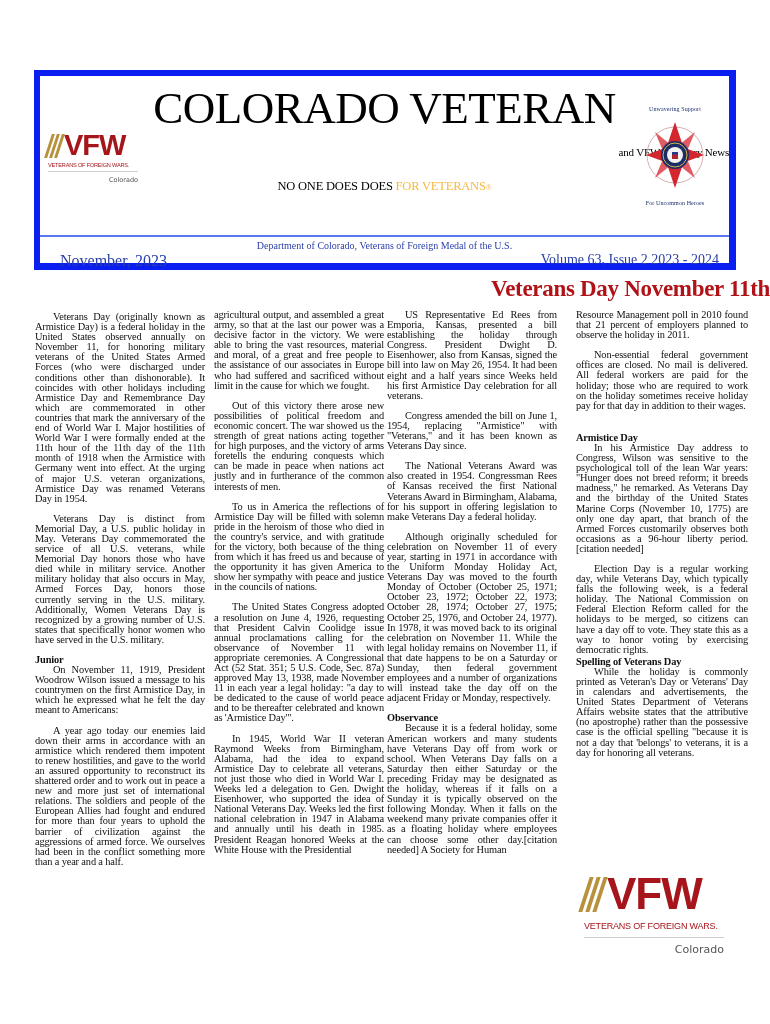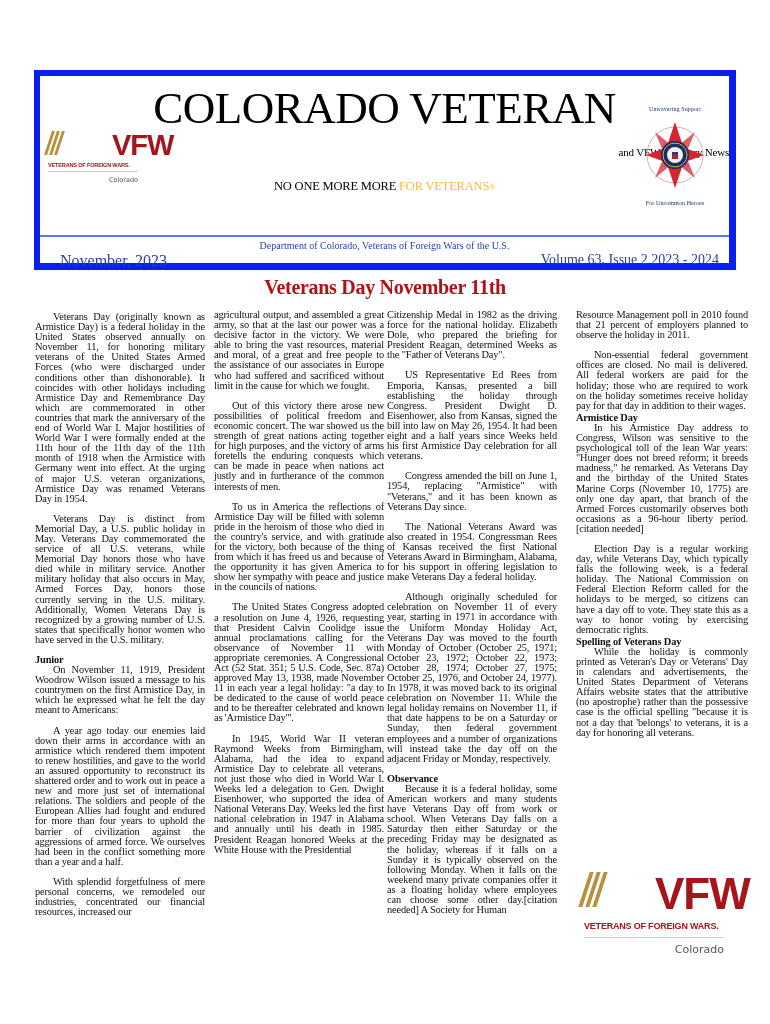--- a/index.html
+++ b/index.html
@@ -26,25 +26,25 @@
   }
   .mast-slogan {
     position: absolute; left: 0; right: 0; top: 103px; text-align: center;
     font-size: 12.5px; color: #000; letter-spacing: -0.2px;
   }
   .mast-slogan .accent { color: #f5b942; }
   .mast-slogan .reg { font-size: 8px; color: #f5b942; }
 
   
   .vfw-logo { position: absolute; display: flex; flex-direction: column; align-items: flex-start; }
-  .vfw-logo .mark { display: flex; align-items: flex-start; height: 100%; gap: 48px; }
+  .vfw-logo .mark { display: flex; align-items: center; height: 100%; }
   .vfw-logo .bars { display: flex; }
   .vfw-logo .bar { background: #b8913c; transform: skewX(-18deg); }
   .vfw-logo .letters { color: #a5151b; font-family: "Liberation Sans", sans-serif; font-weight: bold; letter-spacing: -1px; line-height: 1; }
-  .vfw-logo .tag { color: #a5151b; font-family: "Liberation Sans", sans-serif; font-weight: bold; letter-spacing: -0.2px; white-space: nowrap; }
+  .vfw-logo .tag { color: #a5151b; font-family: "Liberation Sans", sans-serif; font-weight: normal; letter-spacing: -0.2px; white-space: nowrap; }
   .vfw-logo .rule { height: 1px; background: #cfcfcf; }
   .vfw-logo .state { color: #555; font-family: "DejaVu Sans", sans-serif; align-self: flex-end; }
 
   .vfw-head { left: 8px; top: 55px; width: 90px; }
   .vfw-head .bar { width: 3px; height: 24px; margin-right: 2px; }
   .vfw-head .letters { font-size: 29px; margin-left: 1px; }
   .vfw-head .tag { font-size: 5.6px; margin-top: 2px; }
   .vfw-head .rule { width: 90px; margin-top: 3px; }
   .vfw-head .state { font-size: 6.5px; margin-top: 4px; }
 
@@ -64,22 +64,22 @@
   .mast-dept {
     position: absolute; left: 0; right: 0; top: 164px; text-align: center;
     font-size: 10px; color: #2a3fa8; line-height: 1.1;
   }
   .mast-volume {
     position: absolute; right: 10px; top: 176px; font-size: 14px; color: #2a3fa8;
   }
 
   
   .headline {
-    position: absolute; left: 0; right: 0; top: 276px; text-align: center;
-    font-size: 20px; font-weight: bold; color: #b01217; letter-spacing: -0.3px;
+    position: absolute; left: 0; right: 0; top: 276px; text-align: right;
+    font-size: 23px; font-weight: bold; color: #b01217; letter-spacing: -0.3px;
   }
 
   
   .col {
     position: absolute; width: 170px; font-size: 10.4px; line-height: 10.1px;
     text-align: justify; color: #111; letter-spacing: -0.15px;
   }
   .col p { text-indent: 18px; margin-bottom: 10px; }
   .col p.noindent { text-indent: 0; }
   .col h3 { font-size: 10.4px; font-weight: bold; line-height: 10.1px; }
@@ -109,21 +109,21 @@
       <span class="letters">VFW</span>
     </div>
     <div class="tag">VETERANS OF FOREIGN WARS.</div>
     <div class="rule"></div>
     <div class="state">Colorado</div>
   </div>
 
   <div class="mast-title">COLORADO VETERAN</div>
   <div class="mast-sub">and VFW Auxiliary News</div>
   <div class="mast-slogan">
-    <span>NO ONE MORE MORE </span><span class="accent">FOR VETERANS</span><span class="reg">®</span>
+    <span>NO ONE DOES DOES </span><span class="accent">FOR VETERANS</span><span class="reg">®</span>
   </div>
 
   <div class="aux-emblem">
     <div class="top-text">Unwavering Support</div>
     <svg width="60" height="74" viewBox="0 0 60 74">
       <g transform="translate(30,37)">
         <circle r="28" fill="none" stroke="#c99a9a" stroke-width="0.8"></circle>
         <polygon points="0,-33 7,-12 -7,-12" fill="#d3262e"></polygon>
         <polygon points="0,33 7,12 -7,12" fill="#d3262e"></polygon>
         <polygon points="-29,0 -10,-7 -10,7" fill="#d3262e"></polygon>
@@ -138,54 +138,52 @@
         <rect x="-3" y="-3" width="6" height="7" fill="#b0232b"></rect>
         <rect x="-3" y="-3" width="6" height="2.5" fill="#213a8c"></rect>
       </g>
     </svg>
     <div class="bottom-text">For Uncommon Heroes</div>
   </div>
 
   <div class="divider"></div>
   <div class="mast-date">November, 2023</div>
   <div class="mast-dept">
-    <div>Department of Colorado, Veterans of Foreign Wars of the U.S.</div>
+    <div>Department of Colorado, Veterans of Foreign Medal of the U.S.</div>
   </div>
   <div class="mast-volume">Volume 63, Issue 2  2023 - 2024</div>
 </div>
 
 <h1 class="headline">Veterans Day November 11th</h1>
 
 <div class="col col1">
     <p>Veterans Day (originally known as Armistice Day) is a federal holiday in the United States observed annually on November 11, for honoring military veterans of the United States Armed Forces (who were discharged under conditions other than dishonorable). It coincides with other holidays including Armistice Day and Remembrance Day which are commemorated in other countries that mark the anniversary of the end of World War I. Major hostilities of World War I were formally ended at the 11th hour of the 11th day of the 11th month of 1918 when the Armistice with Germany went into effect. At the urging of major U.S. veteran organizations, Armistice Day was renamed Veterans Day in 1954.</p>
     <p style="margin-bottom: 10px;">Veterans Day is distinct from Memorial Day, a U.S. public holiday in May. Veterans Day commemorated the service of all U.S. veterans, while Memorial Day honors those who have died while in military service. Another military holiday that also occurs in May, Armed Forces Day, honors those currently serving in the U.S. military. Additionally, Women Veterans Day is recognized by a growing number of U.S. states that specifically honor women who have served in the U.S. military.</p>
     <h3>Junior</h3>
     <p style="margin-top: 0px;">On November 11, 1919, President Woodrow Wilson issued a message to his countrymen on the first Armistice Day, in which he expressed what he felt the day meant to Americans:</p>
     <p>A year ago today our enemies laid down their arms in accordance with an armistice which rendered them impotent to renew hostilities, and gave to the world an assured opportunity to reconstruct its shattered order and to work out in peace a new and more just set of international relations. The soldiers and people of the European Allies had fought and endured for more than four years to uphold the barrier of civilization against the aggressions of armed force. We ourselves had been in the conflict something more than a year and a half.</p>
-    <p>With splendid forgetfulness of mere personal concerns, we remodeled our industries, concentrated our financial resources, increased our</p>
   </div>
 <div class="col col2">
     <p class="noindent">agricultural output, and assembled a great army, so that at the last our power was a decisive factor in the victory. We were able to bring the vast resources, material and moral, of a great and free people to the assistance of our associates in Europe who had suffered and sacrificed without limit in the cause for which we fought.</p>
     <p>Out of this victory there arose new possibilities of political freedom and economic concert. The war showed us the strength of great nations acting together for high purposes, and the victory of arms foretells the enduring conquests which can be made in peace when nations act justly and in furtherance of the common interests of men.</p>
     <p>To us in America the reflections of Armistice Day will be filled with solemn pride in the heroism of those who died in the country's service, and with gratitude for the victory, both because of the thing from which it has freed us and because of the opportunity it has given America to show her sympathy with peace and justice in the councils of nations.</p>
     <p>The United States Congress adopted a resolution on June 4, 1926, requesting that President Calvin Coolidge issue annual proclamations calling for the observance of November 11 with appropriate ceremonies. A Congressional Act (52 Stat. 351; 5 U.S. Code, Sec. 87a) approved May 13, 1938, made November 11 in each year a legal holiday: "a day to be dedicated to the cause of world peace and to be thereafter celebrated and known as 'Armistice Day'".</p>
     <p>In 1945, World War II veteran Raymond Weeks from Birmingham, Alabama, had the idea to expand Armistice Day to celebrate all veterans, not just those who died in World War I. Weeks led a delegation to Gen. Dwight Eisenhower, who supported the idea of National Veterans Day. Weeks led the first national celebration in 1947 in Alabama and annually until his death in 1985. President Reagan honored Weeks at the White House with the Presidential</p>
   </div>
 <div class="col col3">
-    <p class="noindent">Citizenship Medal in 1982 as the driving force for the national holiday. Elizabeth Dole, who prepared the briefing for President Reagan, determined Weeks as the "Father of Veterans Day".</p>
     <p>US Representative Ed Rees from Emporia, Kansas, presented a bill establishing the holiday through Congress. President Dwight D. Eisenhower, also from Kansas, signed the bill into law on May 26, 1954. It had been eight and a half years since Weeks held his first Armistice Day celebration for all veterans.</p>
     <p>Congress amended the bill on June 1, 1954, replacing "Armistice" with "Veterans," and it has been known as Veterans Day since.</p>
     <p>The National Veterans Award was also created in 1954. Congressman Rees of Kansas received the first National Veterans Award in Birmingham, Alabama, for his support in offering legislation to make Veterans Day a federal holiday.</p>
     <p style="margin-bottom: 10px;">Although originally scheduled for celebration on November 11 of every year, starting in 1971 in accordance with the Uniform Monday Holiday Act, Veterans Day was moved to the fourth Monday of October (October 25, 1971; October 23, 1972; October 22, 1973; October 28, 1974; October 27, 1975; October 25, 1976, and October 24, 1977). In 1978, it was moved back to its original celebration on November 11. While the legal holiday remains on November 11, if that date happens to be on a Saturday or Sunday, then federal government employees and a number of organizations will instead take the day off on the adjacent Friday or Monday, respectively.</p>
     <h3>Observance</h3>
     <p style="margin-top: 0px;">Because it is a federal holiday, some American workers and many students have Veterans Day off from work or school. When Veterans Day falls on a Saturday then either Saturday or the preceding Friday may be designated as the holiday, whereas if it falls on a Sunday it is typically observed on the following Monday. When it falls on the weekend many private companies offer it as a floating holiday where employees can choose some other day.[citation needed] A Society for Human</p>
   </div>
 <div class="col col4">
     <p class="noindent">Resource Management poll in 2010 found that 21 percent of employers planned to observe the holiday in 2011.</p>
-    <p style="margin-bottom: 2px;">Non-essential federal government offices are closed. No mail is delivered. All federal workers are paid for the holiday; those who are required to work on the holiday sometimes receive holiday pay for that day in addition to their wages.</p>
+    <p style="margin-bottom: 22px;">Non-essential federal government offices are closed. No mail is delivered. All federal workers are paid for the holiday; those who are required to work on the holiday sometimes receive holiday pay for that day in addition to their wages.</p>
     <h3>Armistice Day</h3>
     <p style="margin-top: 0px;">In his Armistice Day address to Congress, Wilson was sensitive to the psychological toll of the lean War years: "Hunger does not breed reform; it breeds madness," he remarked. As Veterans Day and the birthday of the United States Marine Corps (November 10, 1775) are only one day apart, that branch of the Armed Forces customarily observes both occasions as a 96-hour liberty period.[citation needed]</p>
     <p style="margin-bottom: 2px;">Election Day is a regular working day, while Veterans Day, which typically falls the following week, is a federal holiday. The National Commission on Federal Election Reform called for the holidays to be merged, so citizens can have a day off to vote. They state this as a way to honor voting by exercising democratic rights.</p>
     <h3>Spelling of Veterans Day</h3>
     <p style="margin-top: 0px;">While the holiday is commonly printed as Veteran's Day or Veterans' Day in calendars and advertisements, the United States Department of Veterans Affairs website states that the attributive (no apostrophe) rather than the possessive case is the official spelling "because it is not a day that 'belongs' to veterans, it is a day for honoring all veterans.</p>
   </div>
 
 <div class="vfw-logo vfw-foot">
   <div class="mark">
     <div class="bars">

